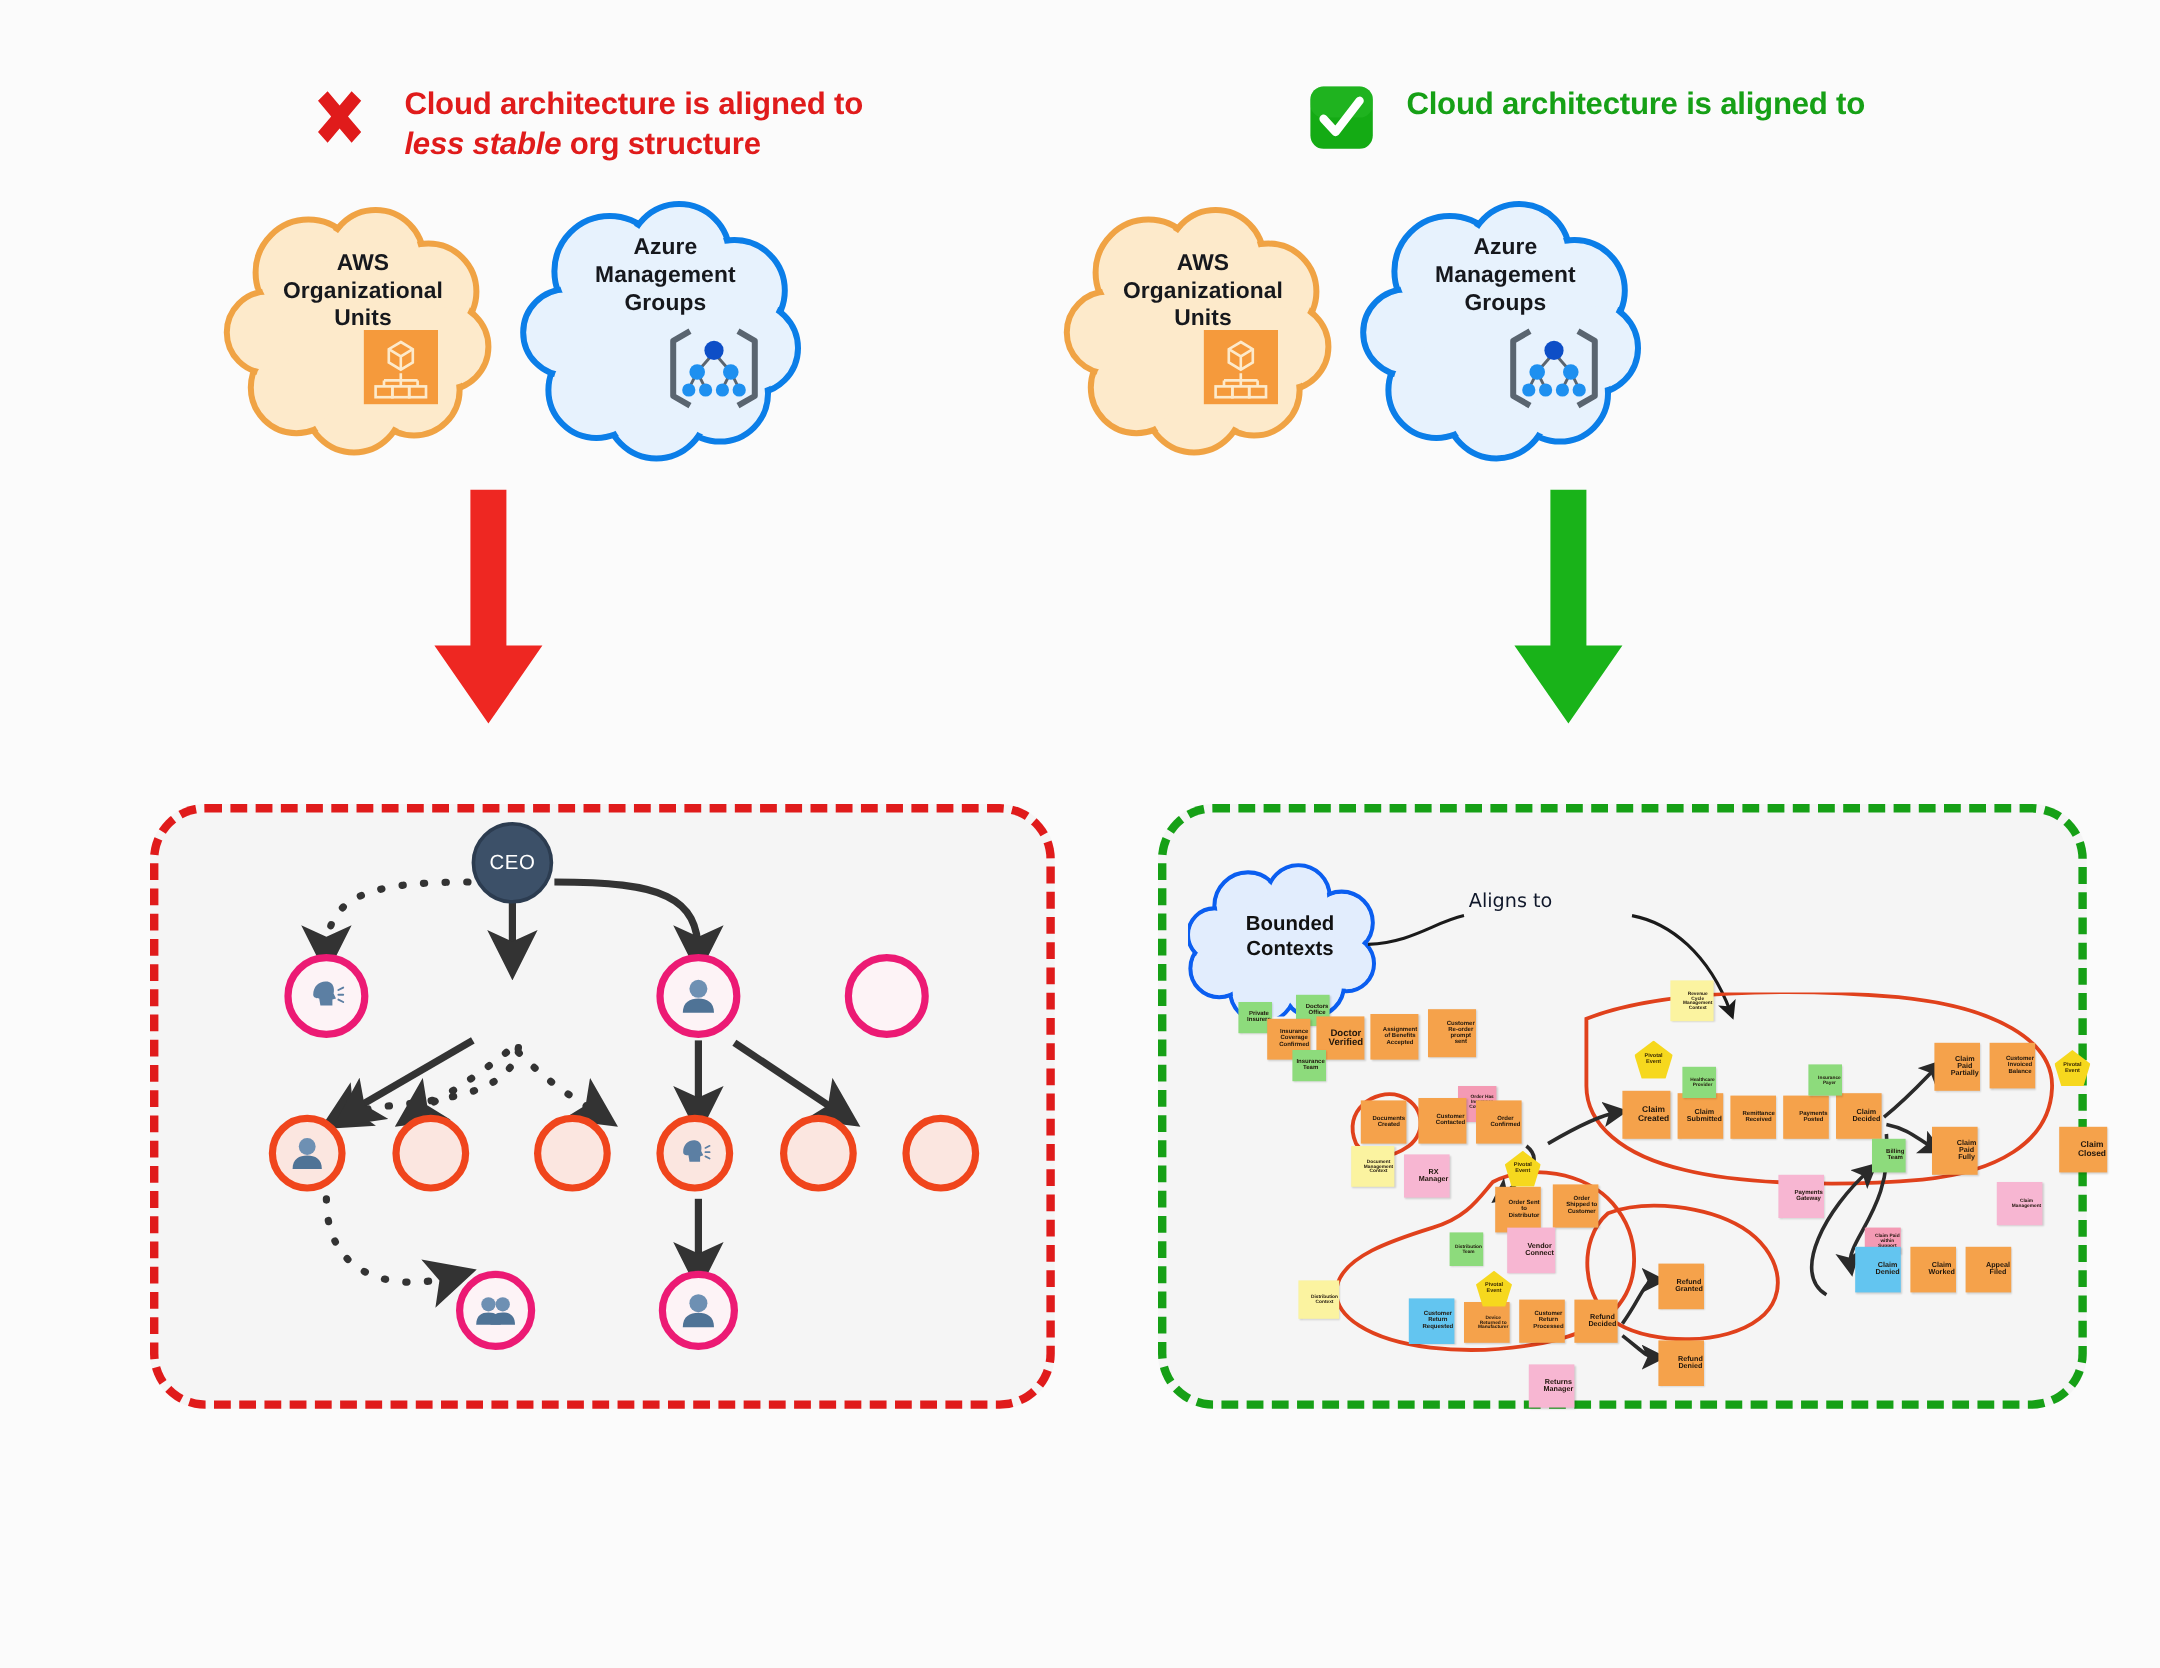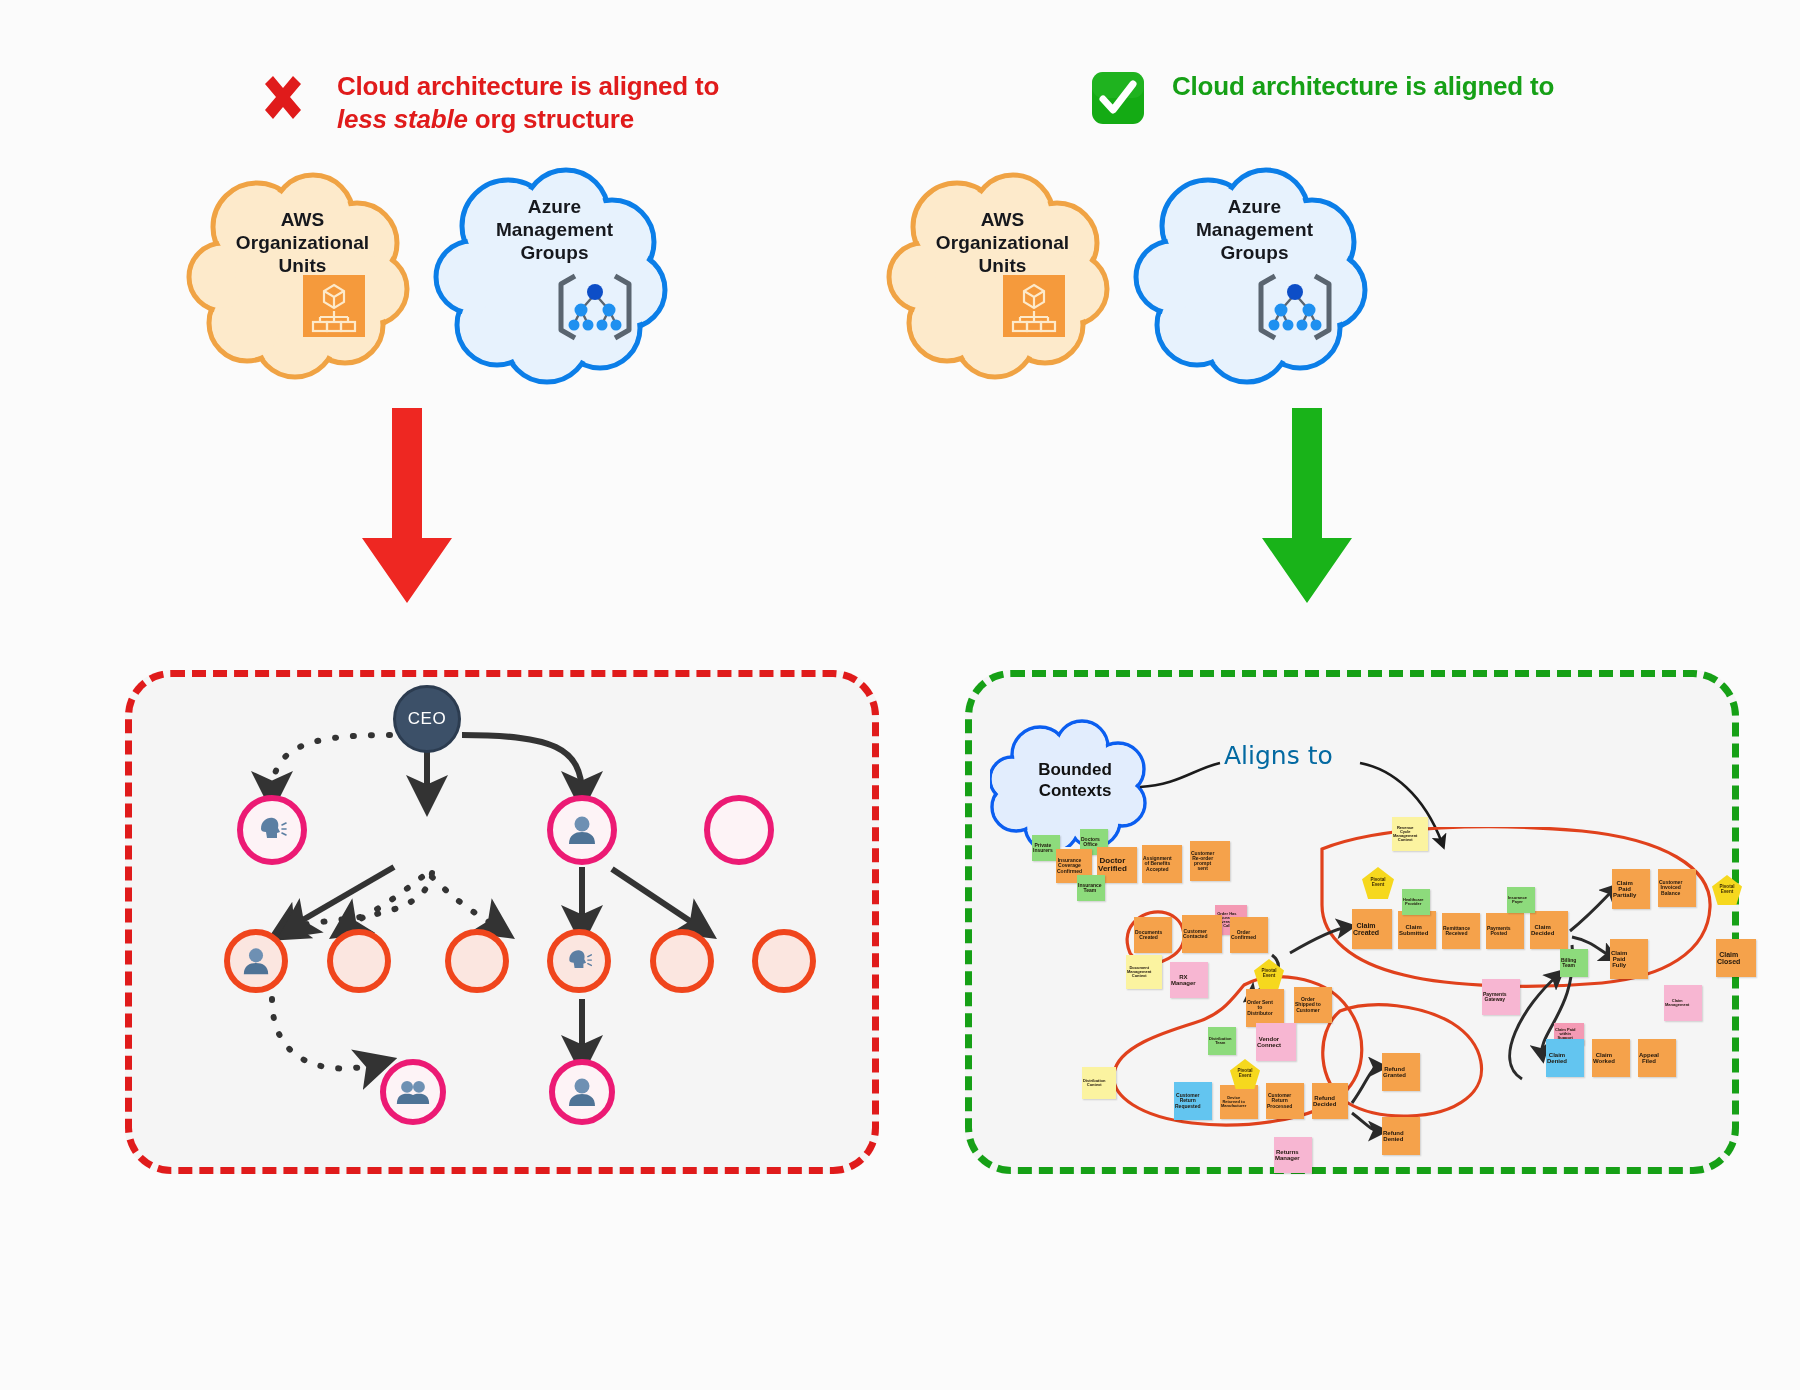--- a/index.html
+++ b/index.html
@@ -64,29 +64,29 @@
   }
   .node-pink{background:#fdf3f6;border:6px solid #ec1a74;}
   .node-org{background:#fbe6e0;border:6px solid #f0451c;}
 
   .bounded-cloud{position:absolute;width:170px;height:130px;}
   .bounded-cloud .bc-label{
     position:absolute;left:0;right:0;top:42px;text-align:center;
     font-size:17px;font-weight:bold;color:#111;line-height:1.25;
   }
   .aligns-label{
-    position:absolute;font-size:25px;color:#0369a1;
+    position:absolute;font-size:16px;color:#0f172a;
     font-family:"DejaVu Sans", sans-serif;
   }
 
   
   .es{position:absolute;left:0;top:0;}
   .sticky{
     position:absolute;box-sizing:border-box;
-    display:flex;align-items:center;justify-content:flex-start;
+    display:flex;align-items:center;justify-content:flex-end;
     text-align:center;line-height:1.05;
     color:#20160c;font-weight:600;
     box-shadow:1px 1px 1.5px rgba(0,0,0,.16);
     overflow:hidden;padding:1px;
   }
   .s-orange{background:#f5a24b;}
   .s-green{background:#8ddb7c;}
   .s-pink{background:#f7b6d2;}
   .s-blue{background:#63c5f0;}
   .s-yellow{background:#fbf3a0;}

